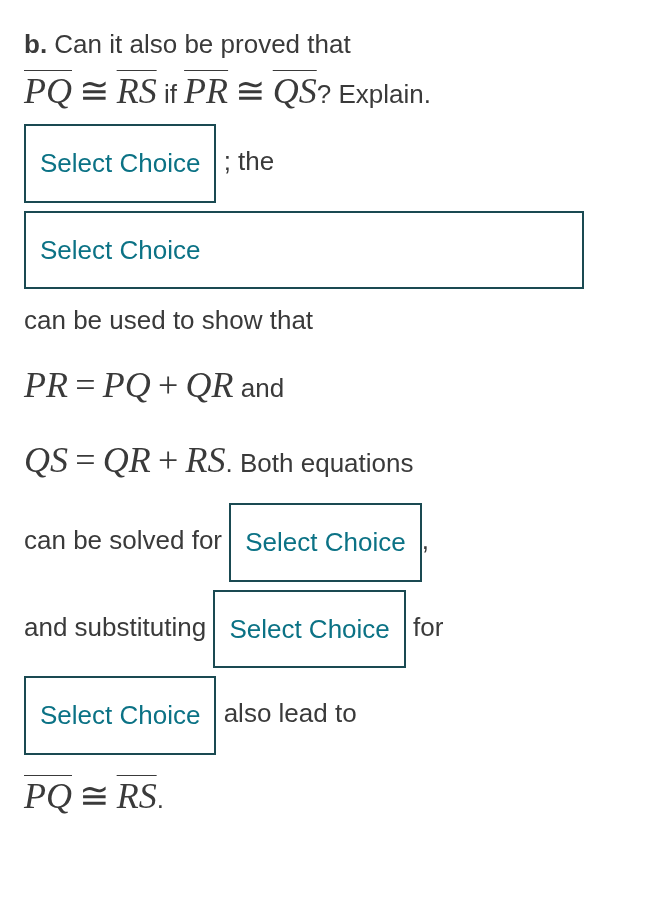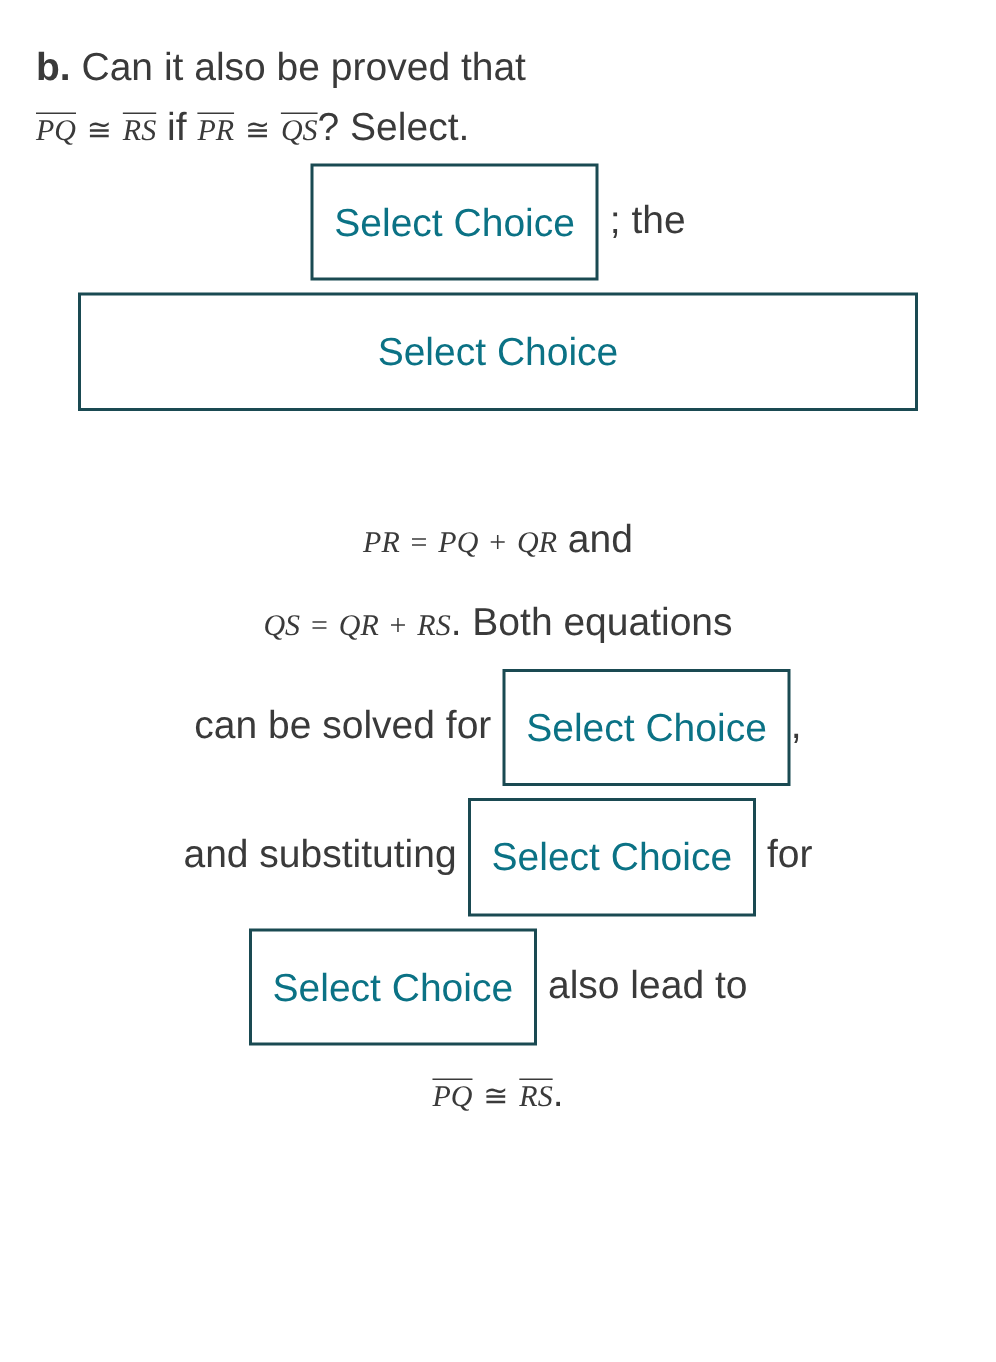--- a/index.html
+++ b/index.html
@@ -13,21 +13,21 @@
     box-sizing: border-box;
   }
   .question {
   }
   .bold {
     font-weight: 700;
   }
   .math {
     font-family: "Times New Roman", Times, serif;
     font-style: italic;
-    font-size: 20px;
+    font-size: 36px;
   }
   .overline {
     text-decoration: overline;
     text-decoration-thickness: 1px;
   }
   .congruent {
     font-style: normal;
   }
   .choice {
     display: inline-block;
@@ -40,48 +40,47 @@
     margin: 4px 0;
     background: #fff;
     cursor: pointer;
   }
   .choice-wide {
     width: 560px;
     display: inline-block;
   }
   .answer-block {
     line-height: 2.1;
-    text-align: center;
   }
   .eq {
     font-style: normal;
   }
 </style>
 </head>
 <body>
 
 <div class="question">
   <span class="bold">b.</span>
   <span>Can it also be proved that</span><br>
   <span class="math overline">PQ</span>
   <span class="math congruent">≅</span>
   <span class="math overline">RS</span>
   <span>if</span>
   <span class="math overline">PR</span>
   <span class="math congruent">≅</span>
-  <span class="math overline">QS</span><span>? Select.</span>
+  <span class="math overline">QS</span><span>? Explain.</span>
 </div>
 
 <div class="answer-block">
 
   <span class="choice">Select Choice</span><span> ; the</span><br>
 
   <span class="choice choice-wide">Select Choice</span><br>
 
-  <br>
+  <span>can be used to show that</span><br>
 
   <span class="math">PR</span>
   <span class="math eq">=</span>
   <span class="math">PQ</span>
   <span class="math eq">+</span>
   <span class="math">QR</span>
   <span>and</span><br>
 
   <span class="math">QS</span>
   <span class="math eq">=</span>

